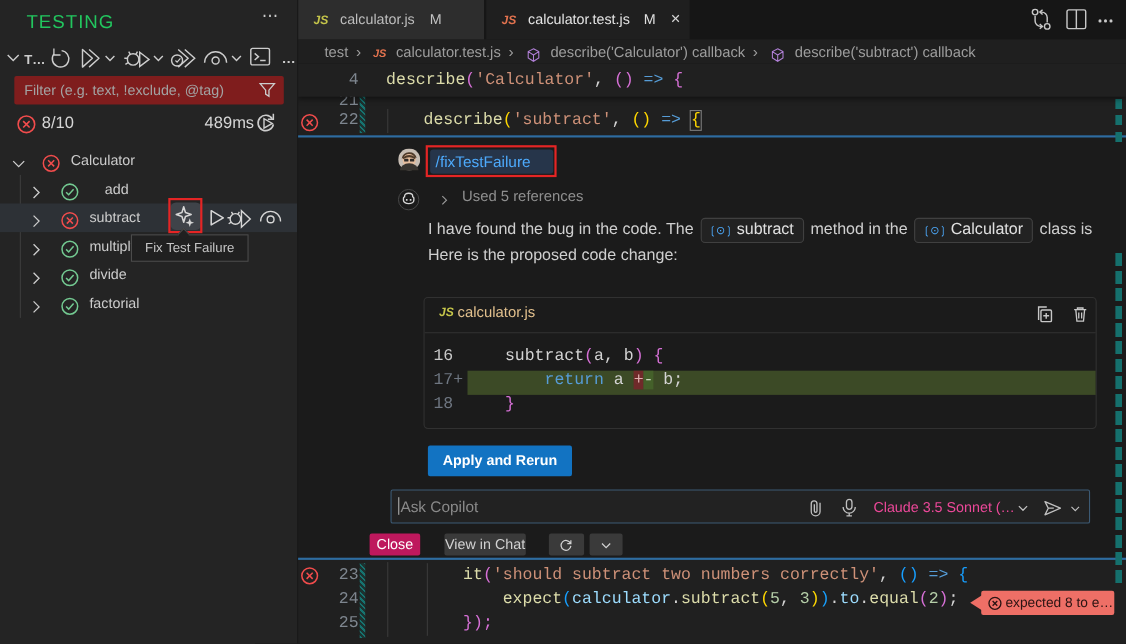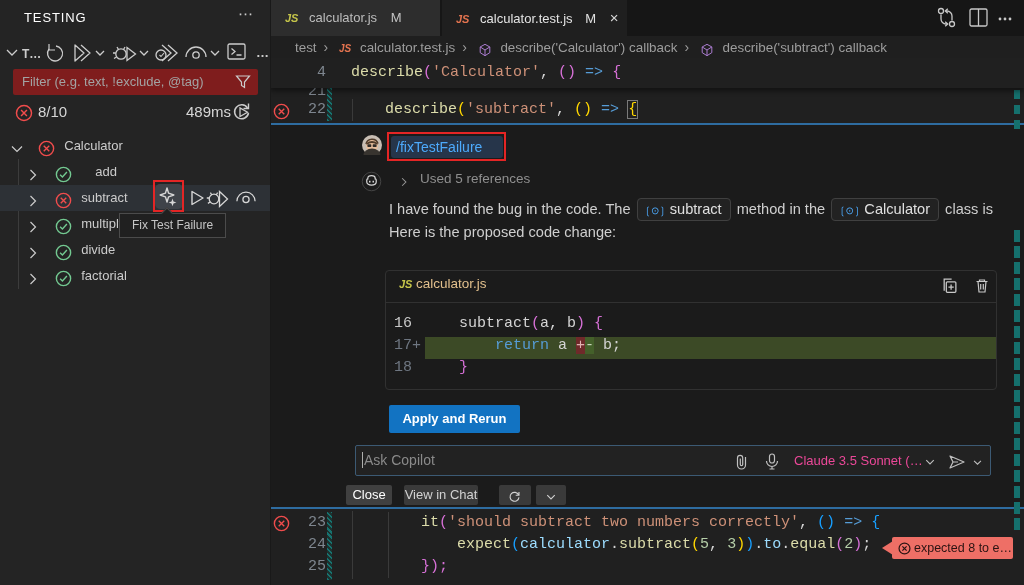--- a/index.html
+++ b/index.html
@@ -2,21 +2,21 @@
 <html><head>
 <meta charset="utf-8">
 <style>
   * { margin:0; padding:0; box-sizing:border-box; }
   html,body { width:1024px; height:585px; overflow:hidden; background:#1f1f1f;
     font-family:"Liberation Sans", sans-serif; }
   .abs { position:absolute; }
   #stage { position:relative; width:1024px; height:585px; }
   
   #sidebar { left:0; top:0; width:270px; height:585px; background:#242424; color:#cccccc; }
-  .sb-title { left:24px; top:10px; font-size:13px; color:#ffffff; letter-spacing:.9px; }
+  .sb-title { left:24px; top:10px; font-size:17px; color:#22c55e; letter-spacing:.9px; }
   .dots { color:#cccccc; font-size:15px; letter-spacing:2px; }
   .icon { display:inline-block; vertical-align:middle; }
   .filter { left:13px; top:69px; width:245px; height:26px; background:#7f1d1d; border-radius:2px;
      color:#a3a3a3; font-size:13px; line-height:26px; padding-left:9px; }
   .treerow { left:0; width:270px; height:26px; line-height:26px; font-size:13px; color:#cccccc; }
   .tooltip { left:119px; top:213px; width:107px; height:25px; background:#202020;
      border:1px solid #4b4b4b; color:#c5c5c5; font-size:12px; line-height:23px; text-align:center; z-index:5;}
   
   #editor { left:270px; top:0; width:754px; height:585px; background:#202020; }
   #tabstrip { left:0; top:0; width:754px; height:36px; background:#161616; }
@@ -314,21 +314,21 @@
             <path d="M3 5.5 l5 5 5-5"></path>
           </svg>
         <svg class="abs" width="18" height="16" style="left:592px; top:8px;" viewBox="0 0 18 16" fill="none" stroke="#c0c0c0" stroke-width="1.2">
             <path d="M2 2 l14 6 -14 6 l3-6 z M5 8 h5" stroke-linejoin="round"></path>
           </svg>
         <svg class="abs" width="11" height="11" style="left:616px; top:11px;" viewBox="0 0 16 16" fill="none" stroke="#c0c0c0" stroke-width="1.5">
             <path d="M3 5.5 l5 5 5-5"></path>
           </svg>
       </div>
 
-      <div class="abs btn" style="left:76px; top:360px; width:46px; height:20px; background:#404040; border-radius:2px; line-height:20px;">Close</div>
+      <div class="abs btn" style="left:66px; top:360px; width:46px; height:20px; background:#be185d; border-radius:2px; line-height:20px;">Close</div>
       <div class="abs btn" style="left:134px; top:360px; width:74px; height:20px; background:#3a3a3a; border-radius:2px; line-height:20px; color:#d2d2d2;">View in Chat</div>
       <div class="abs" style="left:229px; top:360px; width:32px; height:20px; background:#3a3a3a; border-radius:2px;">
         <svg class="icon" width="13" height="13" style="margin:3px 0 0 9px;" viewBox="0 0 16 16" fill="none" stroke="#d2d2d2" stroke-width="1.4">
             <path d="M13 6 a5.5 5.5 0 1 0 .5 3 M13.5 2.5 v4 h-4"></path>
           </svg>
       </div>
       <div class="abs" style="left:266px; top:360px; width:30px; height:20px; background:#3a3a3a; border-radius:2px;">
         <svg class="icon" width="12" height="12" style="margin:4px 0 0 9px;" viewBox="0 0 16 16" fill="none" stroke="#d2d2d2" stroke-width="1.5">
             <path d="M3 5.5 l5 5 5-5"></path>
           </svg>

